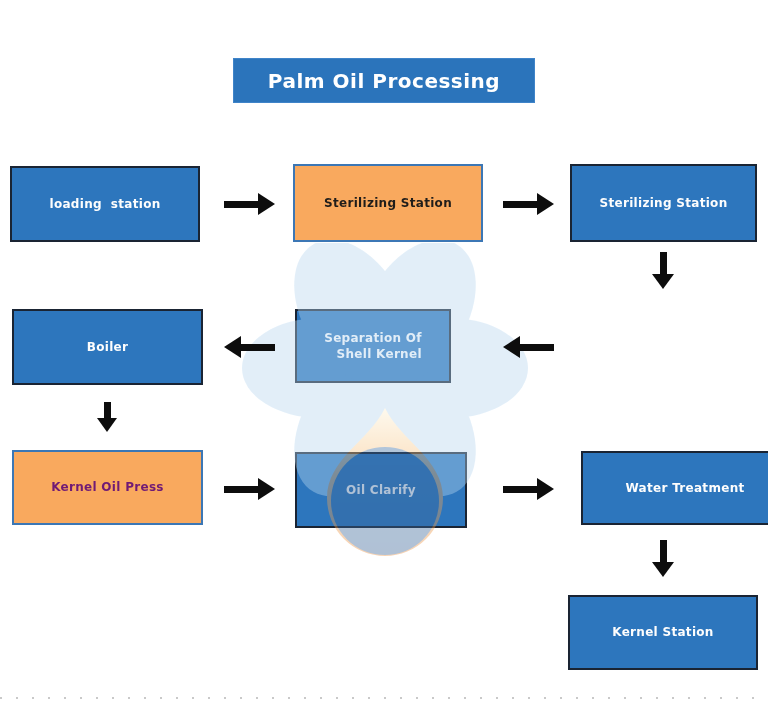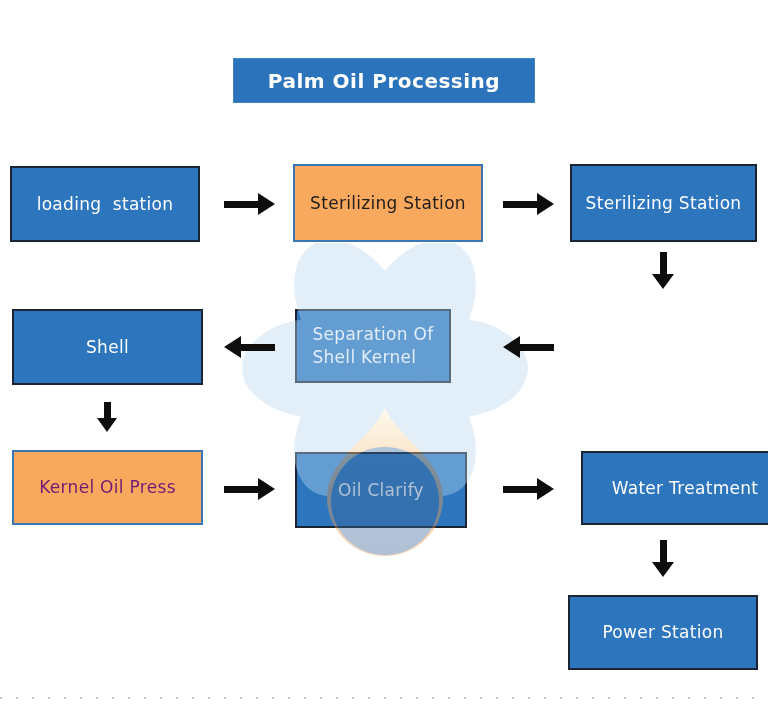--- a/index.html
+++ b/index.html
@@ -10,21 +10,21 @@
   
   .title-box{
     position:absolute;left:233px;top:58px;width:302px;height:45px;
     background:#2b74bb;border:1px solid #3f84c9;box-sizing:border-box;
     display:flex;align-items:center;justify-content:center;z-index:2;text-align:right;
   }
   .title-box span{color:#ffffff;font-size:20px;font-weight:bold;letter-spacing:.5px;}
   
   .node{
     position:absolute;box-sizing:border-box;display:flex;align-items:center;justify-content:center;
-    text-align:left;z-index:2;font-size:17px;letter-spacing:.3px;line-height:1.35;
+    text-align:right;z-index:2;font-size:12px;letter-spacing:.3px;line-height:1.35;font-weight:bold;
   }
   .node .node-label{white-space:pre-wrap;}
   .node.blue{background:#2d76bd;border:2px solid #1a2433;color:#fdfdfd;}
   .node.orange{background:#f9a95e;border:2px solid #3c77b5;color:#201d1a;}
   .node.orange.light-text{color:#701a75;}
   .node.ellipse{border-radius:50%;border:2px solid #5b87b8;}
   
   .arrow{position:absolute;display:flex;align-items:center;z-index:4;}
   .arrow.right .shaft{width:34px;height:7px;background:#0d0d0d;}
   .arrow.right .head{width:0;height:0;border-top:11px solid transparent;border-bottom:11px solid transparent;border-left:17px solid #0d0d0d;}
@@ -81,35 +81,35 @@
   </div>
   <div class="node blue" style="left:570px;top:164px;width:187px;height:78px">
     <span class="node-label">Sterilizing Station</span>
   </div>
 
   <div class="node blue" style="left:295px;top:309px;width:156px;height:74px">
     <span class="node-label">Separation Of
 Shell Kernel</span>
   </div>
   <div class="node blue" style="left:12px;top:309px;width:191px;height:76px">
-    <span class="node-label">Shell</span>
+    <span class="node-label">Boiler</span>
   </div>
 
   <div class="node orange light-text" style="left:12px;top:450px;width:191px;height:75px">
     <span class="node-label">Kernel Oil Press</span>
   </div>
   <div class="node blue" style="left:295px;top:452px;width:172px;height:76px">
     <span class="node-label">Oil Clarify</span>
   </div>
   <div class="node blue" style="left:581px;top:451px;width:208px;height:74px">
     <span class="node-label">Water Treatment</span>
   </div>
 
   <div class="node blue" style="left:568px;top:595px;width:190px;height:75px">
-    <span class="node-label">Power Station</span>
+    <span class="node-label">Kernel Station</span>
   </div>
 
   <div class="arrow right" style="left:224px;top:193px">
       <i class="shaft"></i>
       <i class="head"></i>
     </div>
   <div class="arrow right" style="left:503px;top:193px">
       <i class="shaft"></i>
       <i class="head"></i>
     </div>

